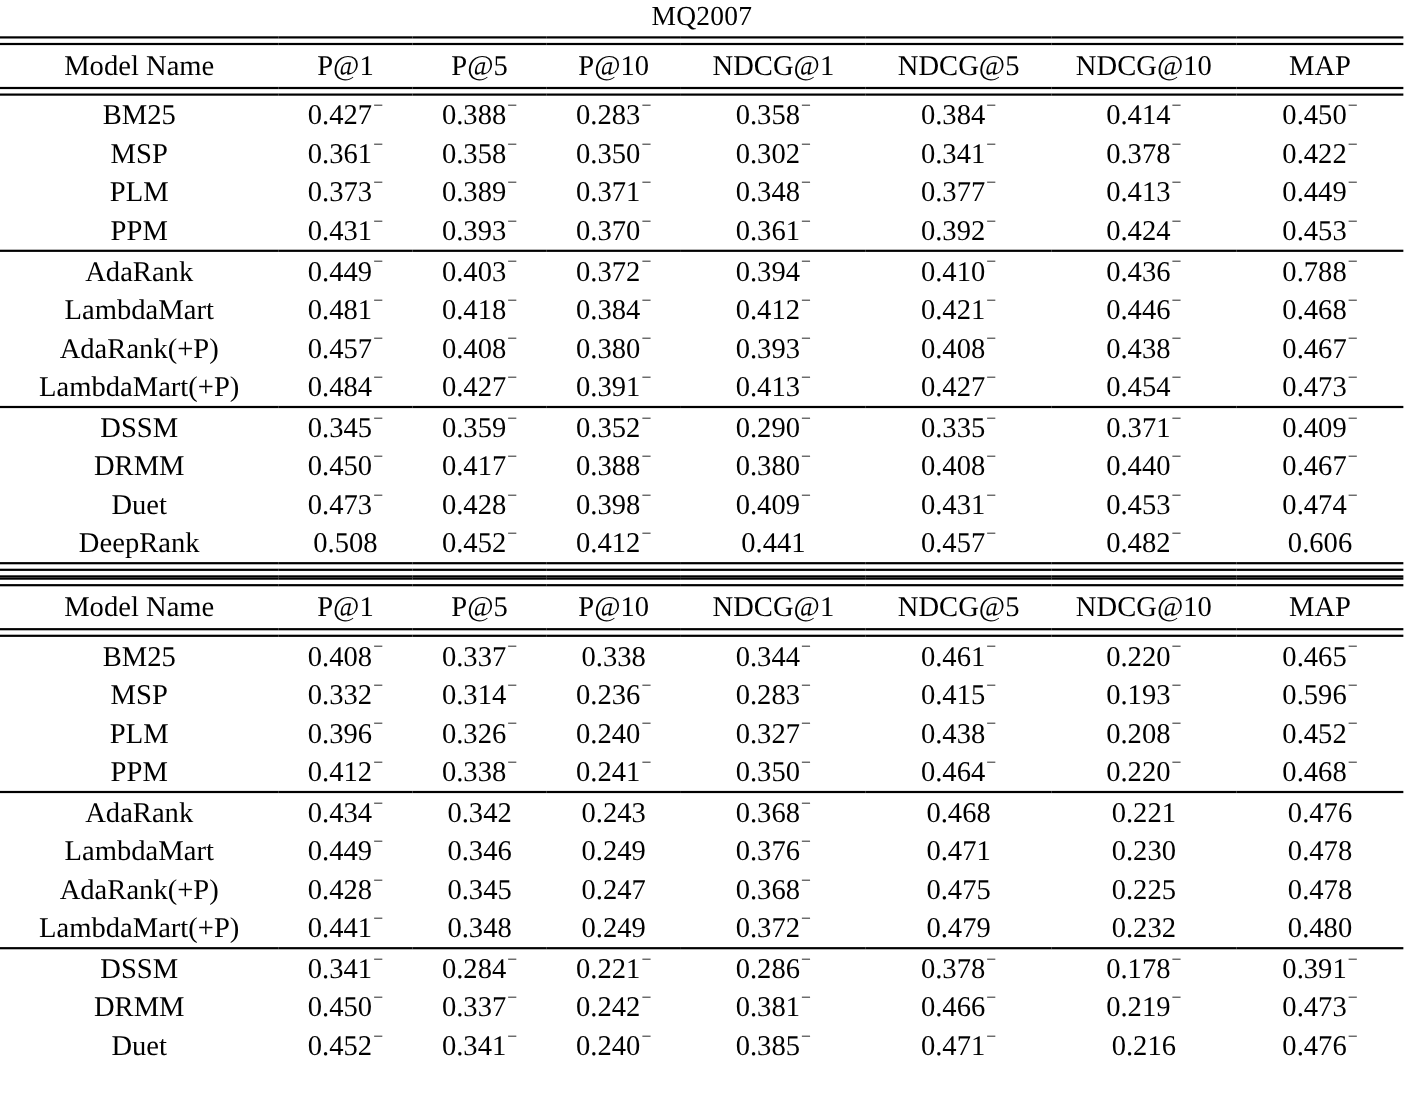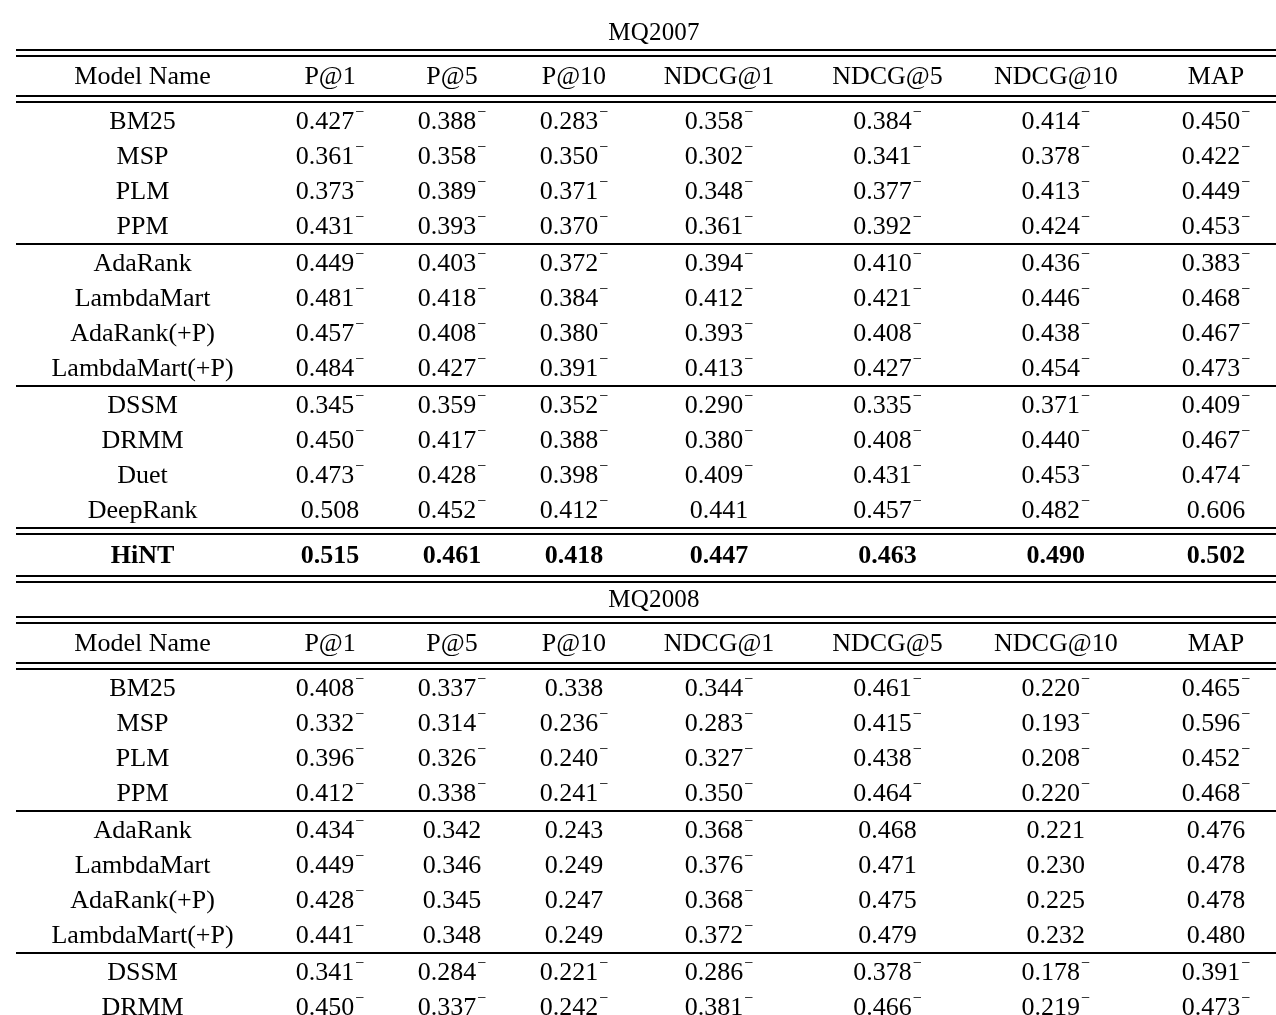--- a/index.html
+++ b/index.html
@@ -11,21 +11,21 @@
     width: 1276px;
     height: 1015px;
     font-family: "Liberation Serif", "DejaVu Serif", serif;
     color: #000000;
     overflow: hidden;
   }
   .page {
     width: 1276px;
     height: 903px;
     box-sizing: border-box;
-    padding: 16px;
+    padding: 0;
   }
 
   .table-block {
     width: 1276px;
   }
 
   .caption {
     text-align: center;
     font-size: 25px;
     line-height: 30px;
@@ -179,21 +179,21 @@
               <td colspan="8" class="line-thin"></td>
             </tr>
             <tr class="drow">
               <td class="model-cell">AdaRank</td>
               <td><span class="val">0.449</span><span class="sup">−</span></td>
               <td><span class="val">0.403</span><span class="sup">−</span></td>
               <td><span class="val">0.372</span><span class="sup">−</span></td>
               <td><span class="val">0.394</span><span class="sup">−</span></td>
               <td><span class="val">0.410</span><span class="sup">−</span></td>
               <td><span class="val">0.436</span><span class="sup">−</span></td>
-              <td><span class="val">0.383</span><span class="sup">−</span></td>
+              <td><span class="val">0.788</span><span class="sup">−</span></td>
             </tr>
             <tr class="drow">
               <td class="model-cell">LambdaMart</td>
               <td><span class="val">0.481</span><span class="sup">−</span></td>
               <td><span class="val">0.418</span><span class="sup">−</span></td>
               <td><span class="val">0.384</span><span class="sup">−</span></td>
               <td><span class="val">0.412</span><span class="sup">−</span></td>
               <td><span class="val">0.421</span><span class="sup">−</span></td>
               <td><span class="val">0.446</span><span class="sup">−</span></td>
               <td><span class="val">0.468</span><span class="sup">−</span></td>
@@ -257,38 +257,27 @@
               <td><span class="val">0.452</span><span class="sup">−</span></td>
               <td><span class="val">0.412</span><span class="sup">−</span></td>
               <td><span class="val">0.441</span></td>
               <td><span class="val">0.457</span><span class="sup">−</span></td>
               <td><span class="val">0.482</span><span class="sup">−</span></td>
               <td><span class="val">0.606</span></td>
             </tr>
             <tr class="sep">
               <td colspan="8" class="line-double"></td>
             </tr>
-            <tr class="drow bold-row">
-              <td class="model-cell">HiNT</td>
-              <td><span class="val">0.515</span></td>
-              <td><span class="val">0.461</span></td>
-              <td><span class="val">0.418</span></td>
-              <td><span class="val">0.447</span></td>
-              <td><span class="val">0.463</span></td>
-              <td><span class="val">0.490</span></td>
-              <td><span class="val">0.502</span></td>
-            </tr>
             <tr class="sep">
               <td colspan="8" class="line-double"></td>
             </tr>
           </tbody>
         </table>
       </div>
       <div class="table-block">
-        <div class="caption">MQ2008</div>
         <table class="restbl">
           <colgroup>
             <col class="c-model">
             <col class="c-metric">
             <col class="c-metric">
             <col class="c-metric">
             <col class="c-metricw">
             <col class="c-metricw">
             <col class="c-metricw">
             <col class="c-map">

